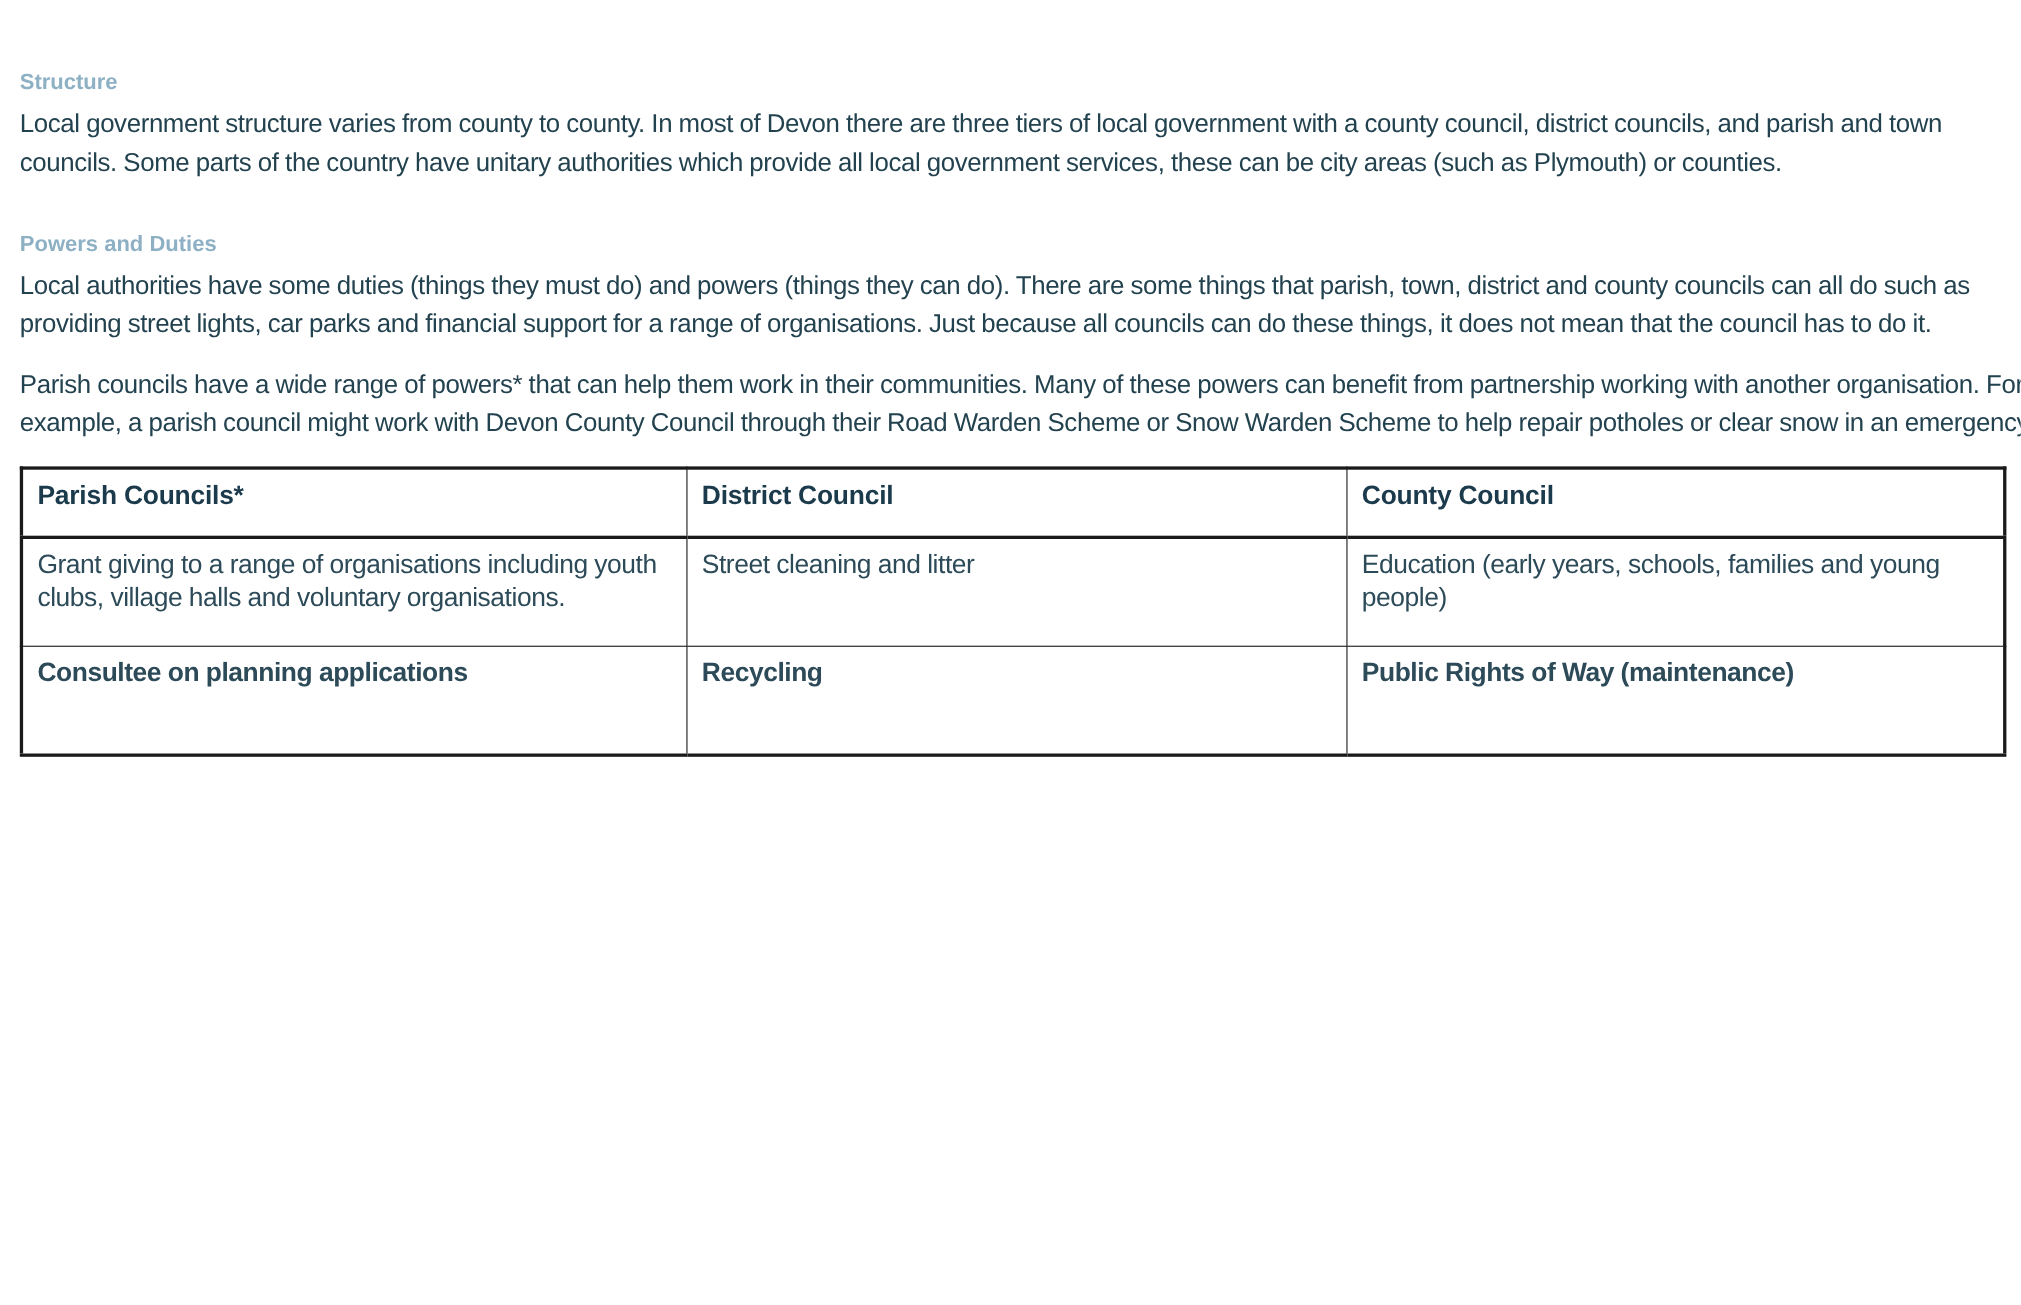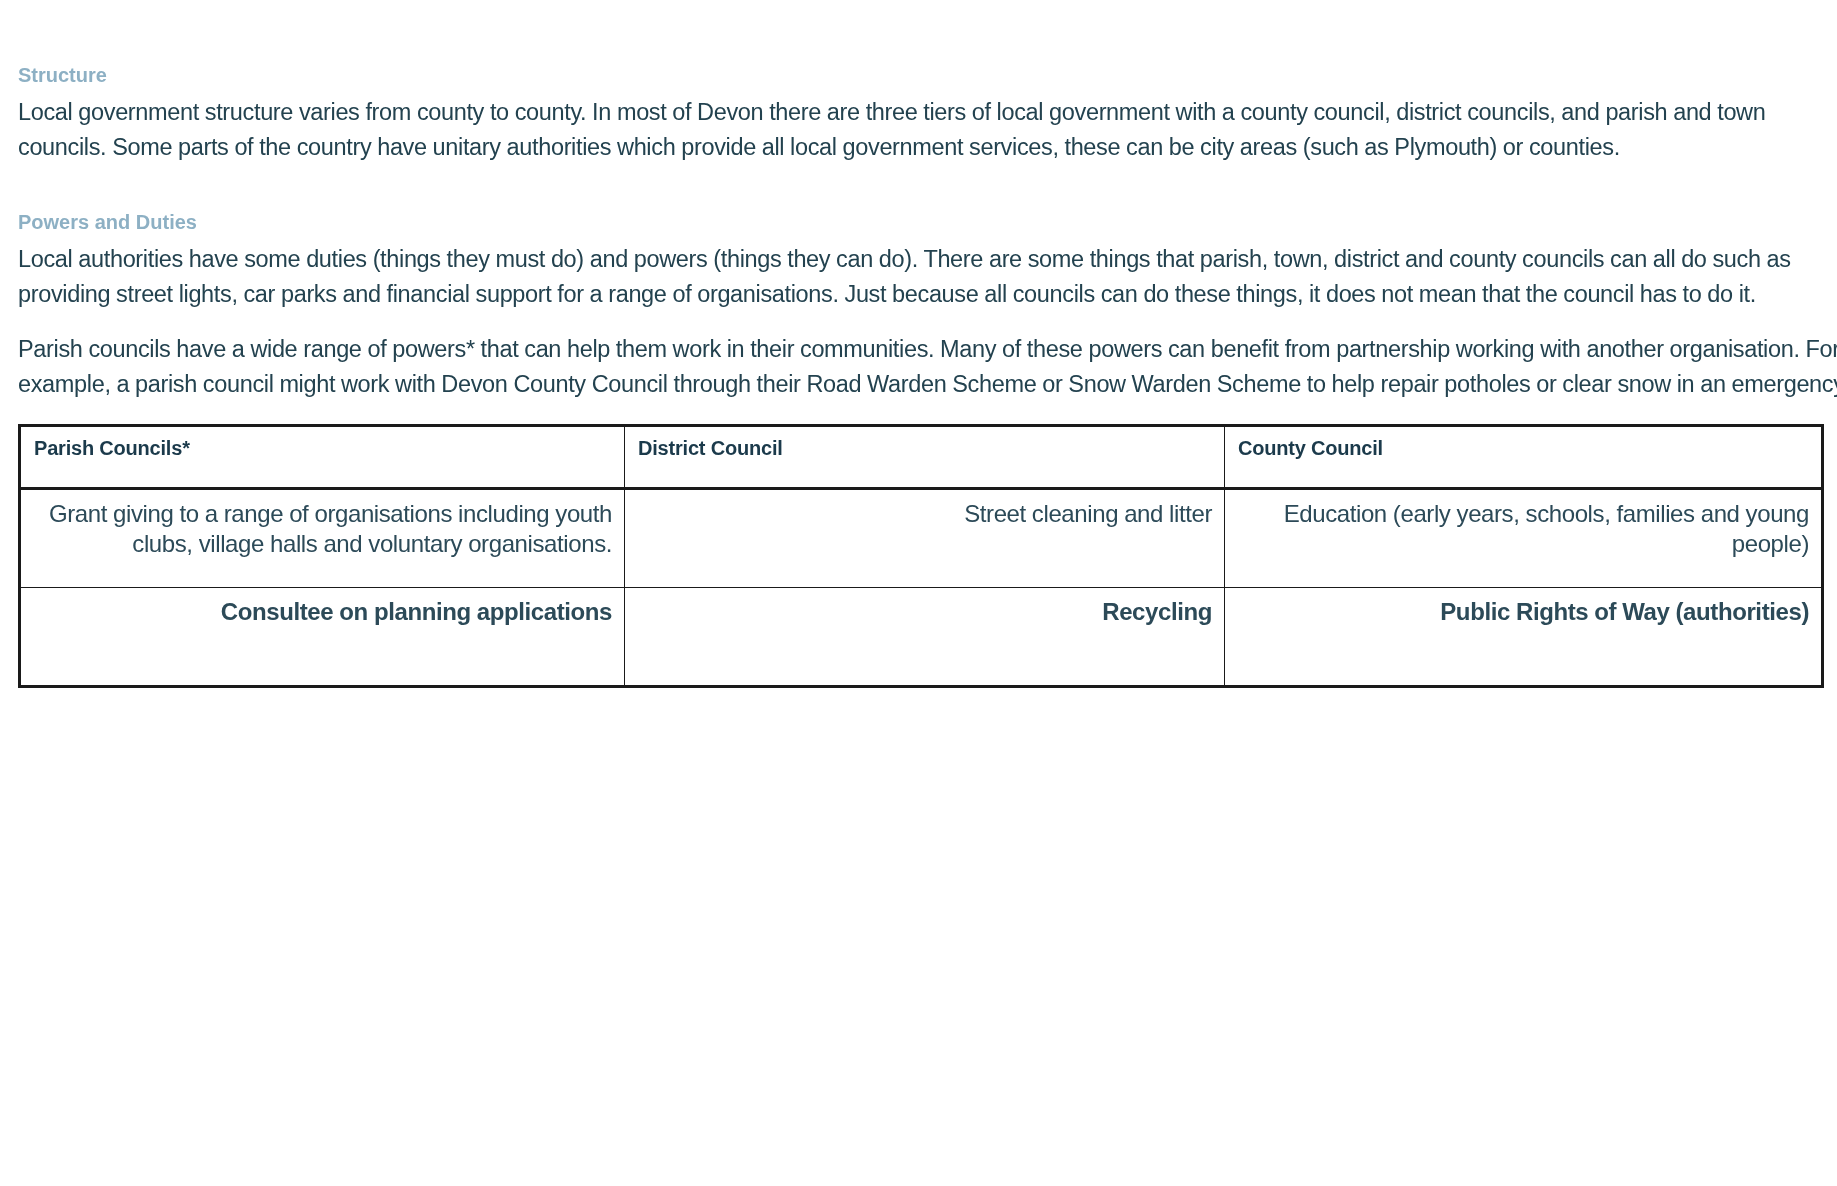--- a/index.html
+++ b/index.html
@@ -79,35 +79,34 @@
   .who-table td {
     border: 1.6px solid #1a1a1a;
     vertical-align: top;
     padding: 9px 12px 6px 13px;
     text-align: left;
   }
   .who-table thead th {
     border-bottom: 3px solid #1a1a1a;
     border-top: none;
     font-family: "Liberation Sans", sans-serif;
-    font-size: 20px;
+    font-size: 24px;
     font-weight: bold;
     color: #1b3a4b;
     letter-spacing: -0.2px;
     height: 44px;
     padding-top: 10px;
   }
   .who-table tbody td {
     font-family: "Liberation Sans", sans-serif;
     font-size: 24px;
     line-height: 30px;
     color: #2c4a58;
     letter-spacing: -0.4px;
     word-spacing: -0.2px;
-    text-align: right;
   }
   .who-table tbody tr.r1 td { height: 82px; }
   .who-table tbody tr.r2 td { height: 82px; font-weight: bold; }
   .who-table tbody tr.r3 td { height: 82px; }
   .who-table tbody tr.r4 td { height: 80px; }
   .who-table tbody tr.r5 td { height: 78px; }
   .who-table tbody tr:last-child td { border-bottom: 3px solid #1a1a1a; }
   .who-table tbody td:first-child,
   .who-table thead th:first-child { border-left: none; }
   .who-table tbody td:last-child,
@@ -144,18 +143,18 @@
     </thead>
     <tbody>
       <tr class="r1">
         <td>Grant giving to a range of organisations including youth clubs, village halls and voluntary organisations.</td>
         <td>Street cleaning and litter</td>
         <td>Education (early years, schools, families and young people)</td>
       </tr>
       <tr class="r2">
         <td>Consultee on planning applications</td>
         <td>Recycling</td>
-        <td>Public Rights of Way (authorities)</td>
+        <td>Public Rights of Way (maintenance)</td>
       </tr>
     </tbody>
   </table>
 
 </div>
 
 </body></html>

